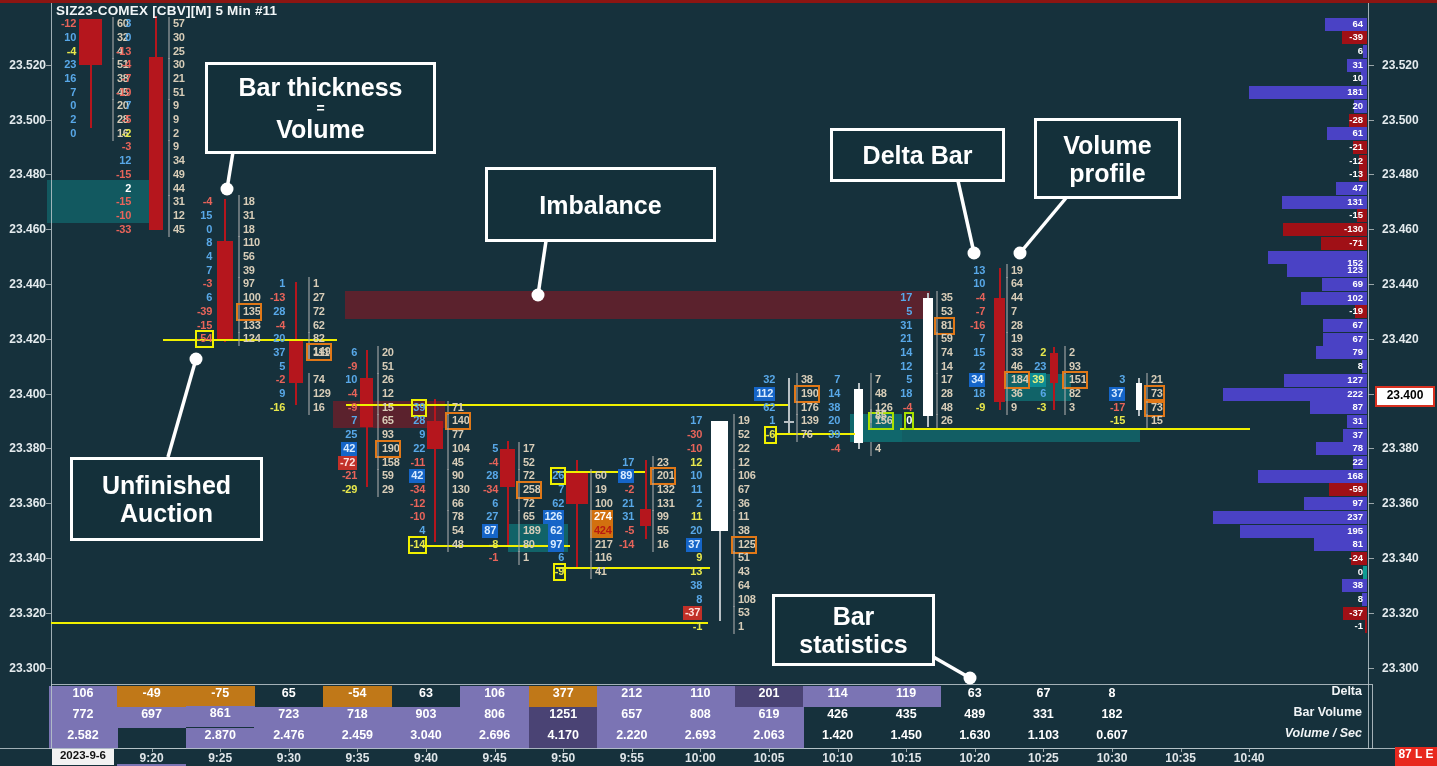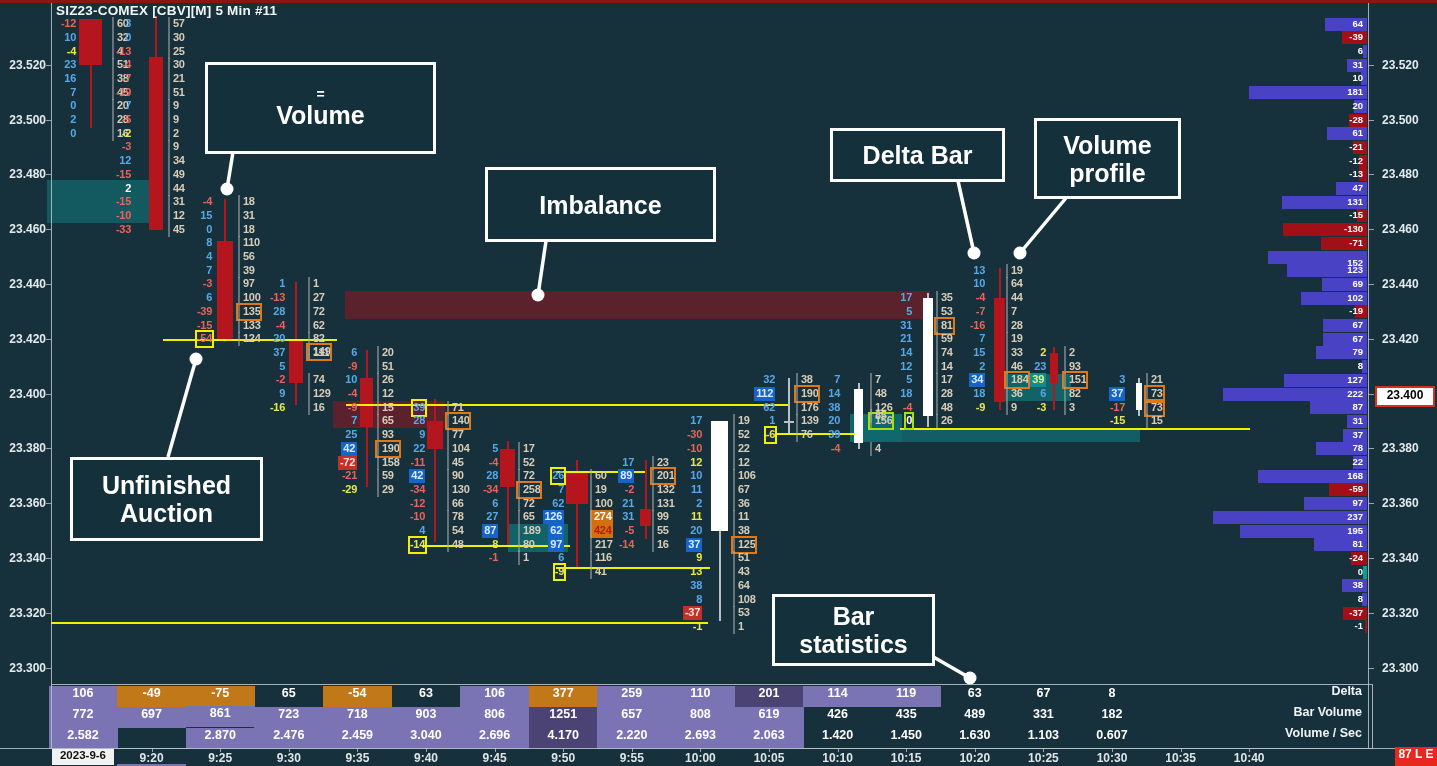--- a/index.html
+++ b/index.html
@@ -595,21 +595,21 @@
       <div class="scell bg-p" style="left: 322.9px; top: 728px;">2.459</div>
       <div class="scell" style="left: 391.5px; top: 686px;">63</div>
       <div class="scell bg-p" style="left: 391.5px; top: 707px;">903</div>
       <div class="scell bg-p" style="left: 391.5px; top: 728px;">3.040</div>
       <div class="scell bg-p" style="left: 460.1px; top: 686px;">106</div>
       <div class="scell bg-p" style="left: 460.1px; top: 707px;">806</div>
       <div class="scell bg-p" style="left: 460.1px; top: 728px;">2.696</div>
       <div class="scell bg-o" style="left: 528.7px; top: 686px;">377</div>
       <div class="scell bg-dp" style="left: 528.7px; top: 707px;">1251</div>
       <div class="scell bg-dp" style="left: 528.7px; top: 728px;">4.170</div>
-      <div class="scell bg-p" style="left: 597.3px; top: 686px;">259</div>
+      <div class="scell bg-p" style="left: 597.3px; top: 686px;">212</div>
       <div class="scell bg-p" style="left: 597.3px; top: 707px;">657</div>
       <div class="scell bg-p" style="left: 597.3px; top: 728px;">2.220</div>
       <div class="scell bg-p" style="left: 665.9px; top: 686px;">110</div>
       <div class="scell bg-p" style="left: 665.9px; top: 707px;">808</div>
       <div class="scell bg-p" style="left: 665.9px; top: 728px;">2.693</div>
       <div class="scell bg-dp" style="left: 734.5px; top: 686px;">201</div>
       <div class="scell bg-p" style="left: 734.5px; top: 707px;">619</div>
       <div class="scell bg-p" style="left: 734.5px; top: 728px;">2.063</div>
       <div class="scell bg-p" style="left: 803.1px; top: 686px;">114</div>
       <div class="scell" style="left: 803.1px; top: 707px;">426</div>
@@ -623,20 +623,21 @@
       <div class="scell" style="left: 1008.9px; top: 686px;">67</div>
       <div class="scell" style="left: 1008.9px; top: 707px;">331</div>
       <div class="scell" style="left: 1008.9px; top: 728px;">1.103</div>
       <div class="scell" style="left: 1077.5px; top: 686px;">8</div>
       <div class="scell" style="left: 1077.5px; top: 707px;">182</div>
       <div class="scell" style="left: 1077.5px; top: 728px;">0.607</div>
       <div class="vline" style="left: 51px; top: 0px; height: 748px;"></div>
       <div class="vline" style="left: 1368px; top: 0px; height: 748px;"></div>
       <div class="hline" style="left: 0px; top: 748px; width: 1437px;"></div>
       <div class="anno" style="left: 205px; top: 62px; width: 225px; height: 86px;">
+        <div class="ln">Bar thickness</div>
         <div class="ln small">=</div>
         <div class="ln">Volume</div>
       </div>
       <div class="anno" style="left: 485px; top: 167px; width: 225px; height: 69px;">
         <div class="ln">Imbalance</div>
       </div>
       <div class="anno" style="left: 830px; top: 128px; width: 169px; height: 48px;">
         <div class="ln">Delta Bar</div>
       </div>
       <div class="anno" style="left: 1034px; top: 118px; width: 141px; height: 75px;">
@@ -648,21 +649,21 @@
         <div class="ln">Auction</div>
       </div>
       <div class="anno" style="left: 772px; top: 594px; width: 157px; height: 66px;">
         <div class="ln">Bar</div>
         <div class="ln">statistics</div>
       </div>
     </div>
   <div id="statsbox"></div>
   <div class="slabel" style="left:1212px;top:684px;">Delta</div>
   <div class="slabel" style="left:1212px;top:705px;">Bar Volume</div>
-  <div class="slabel" style="left:1212px;top:726px;">Volume / Sec</div>
+  <div class="slabel" style="left:1212px;top:726px;font-style:italic;">Volume / Sec</div>
   <div class="datebox" style="left:52px;width:62px;">2023-9-6</div>
   <div id="badge">87 L E</div>
   <svg id="leaders" width="1437" height="766">
       <line x1="233" y1="152" x2="227" y2="189" stroke="#fff" stroke-width="3.5"></line>
       <circle cx="227" cy="189" r="6.5" fill="#fff"></circle>
       <line x1="546" y1="241" x2="538" y2="295" stroke="#fff" stroke-width="3.5"></line>
       <circle cx="538" cy="295" r="6.5" fill="#fff"></circle>
       <line x1="958" y1="181" x2="974" y2="253" stroke="#fff" stroke-width="3.5"></line>
       <circle cx="974" cy="253" r="6.5" fill="#fff"></circle>
       <line x1="1066" y1="198" x2="1020" y2="253" stroke="#fff" stroke-width="3.5"></line>

